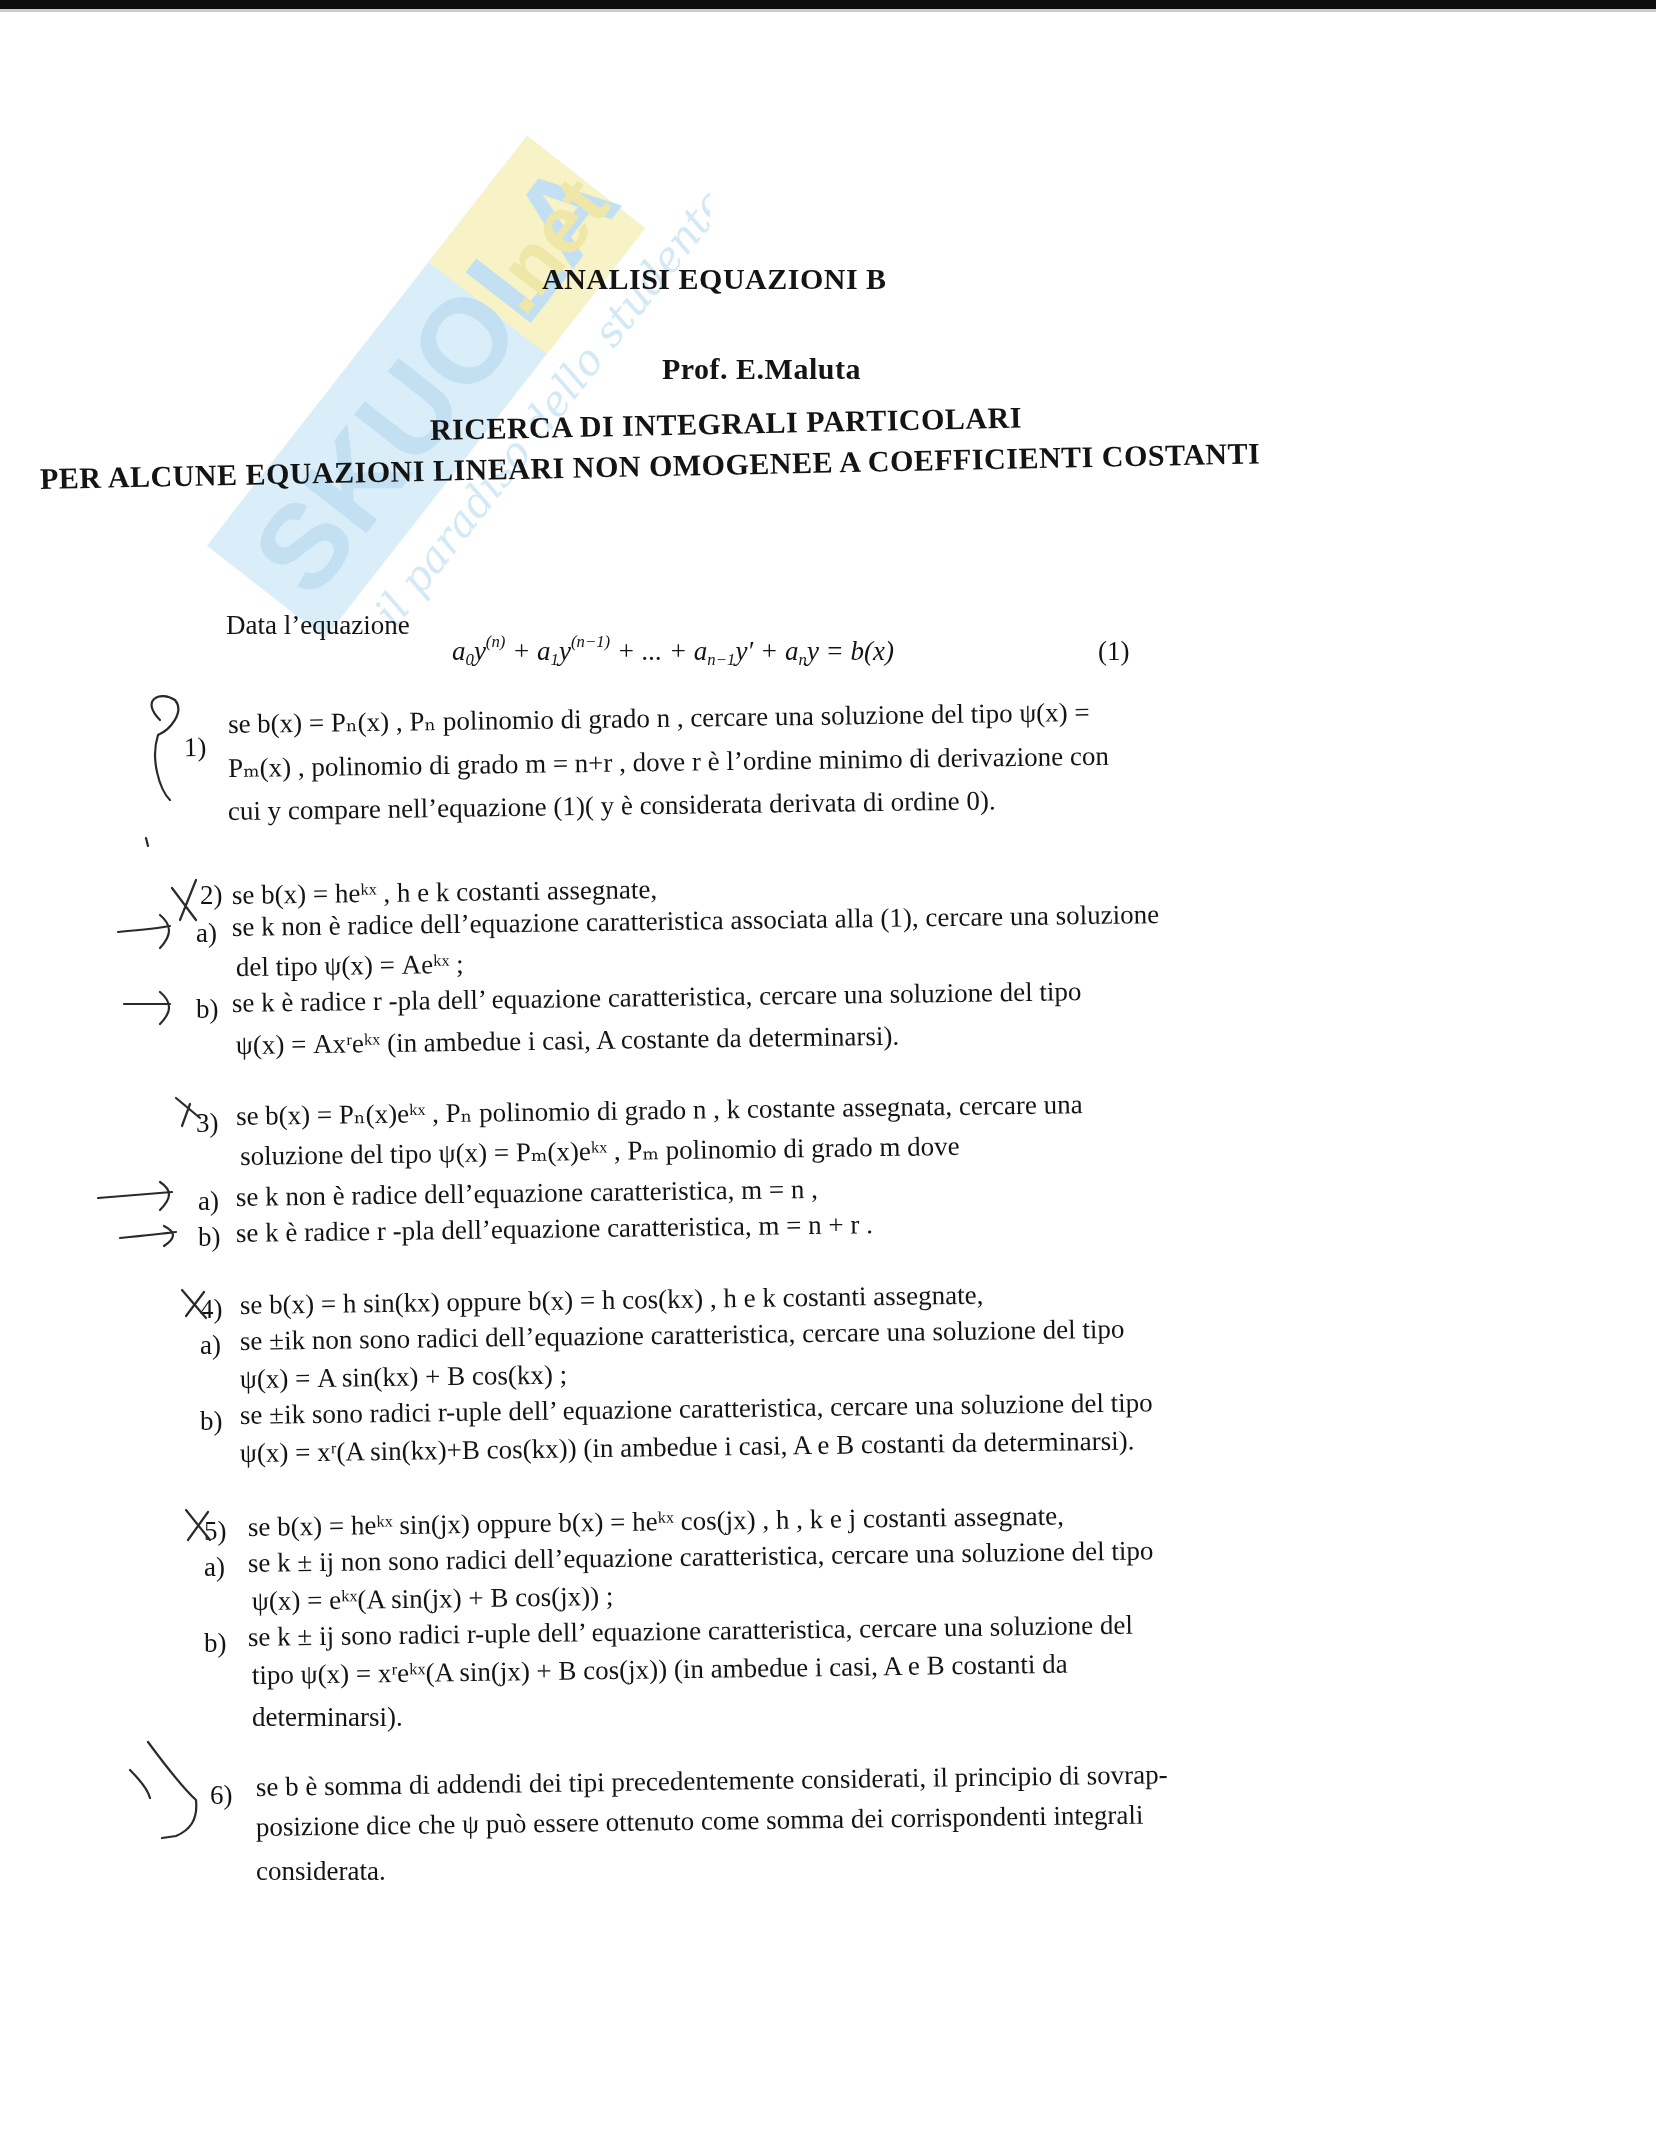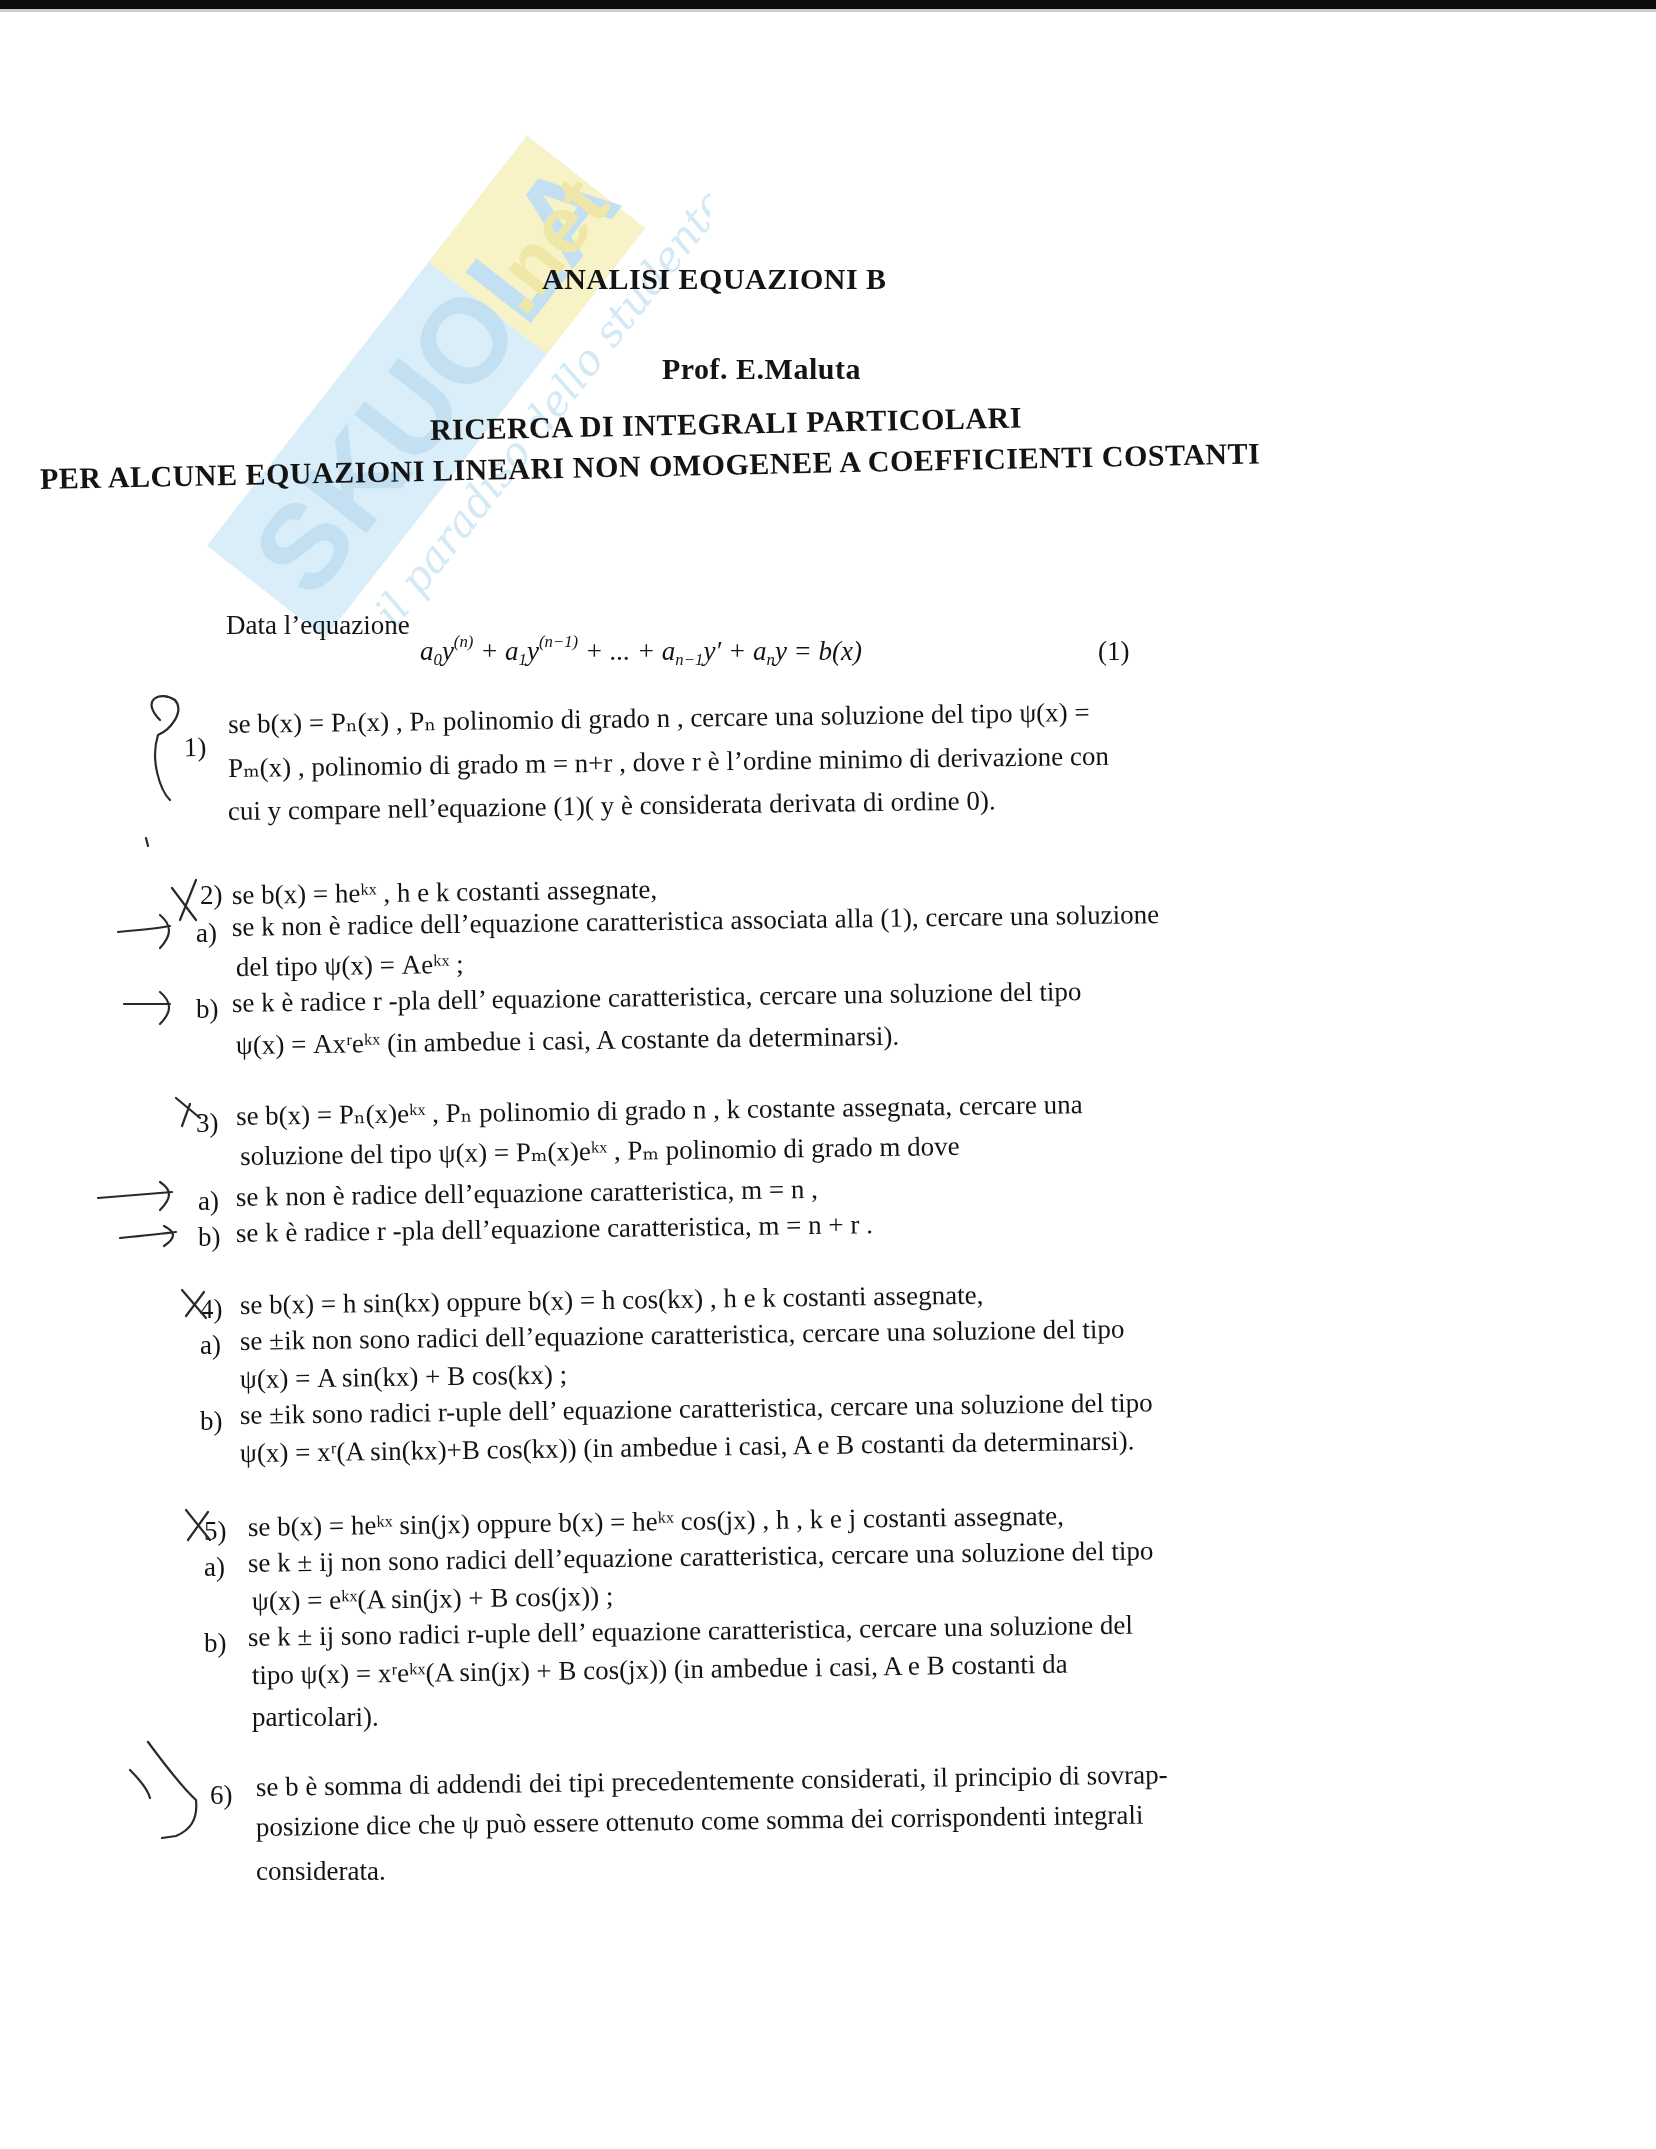--- a/index.html
+++ b/index.html
@@ -11,21 +11,21 @@
   }
   .topbar { position: absolute; left: 0; top: 0; width: 1656px; height: 9px; background: #0c0c0c; }
   .topbar-shadow { position: absolute; left: 0; top: 9px; width: 1656px; height: 3px; background: #9a9a9a; opacity: .5; }
 
   .watermark { position: absolute; left: 150px; top: 110px; width: 560px; height: 560px; pointer-events: none; }
 
   .page { position: absolute; left: 0; top: 0; width: 1656px; height: 2149px; }
   .t { position: absolute; white-space: nowrap; font-family: "Liberation Serif", "DejaVu Serif", serif; }
   .title { font-weight: bold; font-size: 30px; letter-spacing: 0.5px; }
   .body { font-size: 27px; }
-  .m { font-style: italic; }
+  .m { font-style: italic; margin-left: 32px; }
   sup { font-size: 0.62em; vertical-align: 0.75em; line-height: 0; }
   sub { font-size: 0.62em; vertical-align: -0.3em; line-height: 0; }
 
   .hand { position: absolute; pointer-events: none; }
 </style>
 </head>
 <body>
 
 <div class="topbar"></div>
 <div class="topbar-shadow"></div>
@@ -95,21 +95,21 @@
 
   <div>
     <div class="t body" style="left:204px; top:1516px;">5)</div>
     <div class="t body" style="left:248px; top:1512px; transform:rotate(-0.8deg); transform-origin:left;">se  b(x) = heᵏˣ sin(jx)  oppure  b(x) = heᵏˣ cos(jx) ,  h ,  k  e j  costanti assegnate,</div>
     <div class="t body" style="left:204px; top:1552px;">a)</div>
     <div class="t body" style="left:248px; top:1548px; transform:rotate(-0.8deg); transform-origin:left;">se  k ± ij non sono radici dell’equazione caratteristica, cercare una soluzione del tipo</div>
     <div class="t body" style="left:252px; top:1586px; transform:rotate(-0.8deg); transform-origin:left;">ψ(x) = eᵏˣ(A sin(jx) + B cos(jx)) ;</div>
     <div class="t body" style="left:204px; top:1628px;">b)</div>
     <div class="t body" style="left:248px; top:1622px; transform:rotate(-0.8deg); transform-origin:left;">se  k ± ij  sono radici r-uple dell’ equazione caratteristica, cercare una soluzione del</div>
     <div class="t body" style="left:252px; top:1660px; transform:rotate(-0.8deg); transform-origin:left;">tipo  ψ(x) = xʳeᵏˣ(A sin(jx) + B cos(jx))  (in ambedue i casi, A e B costanti da</div>
-    <div class="t body" style="left:252px; top:1702px;">particolari).</div>
+    <div class="t body" style="left:252px; top:1702px;">determinarsi).</div>
   </div>
 
   <div>
     <div class="t body" style="left:210px; top:1780px;">6)</div>
     <div class="t body" style="left:256px; top:1772px; transform:rotate(-0.8deg); transform-origin:left;">se  b  è somma di addendi dei tipi precedentemente considerati, il principio di sovrap-</div>
     <div class="t body" style="left:256px; top:1812px; transform:rotate(-0.8deg); transform-origin:left;">posizione dice che  ψ  può essere ottenuto come somma dei corrispondenti integrali</div>
     <div class="t body" style="left:256px; top:1856px;">considerata.</div>
   </div>
 
   <svg class="hand" style="left:0; top:0;" width="1656" height="2149">

